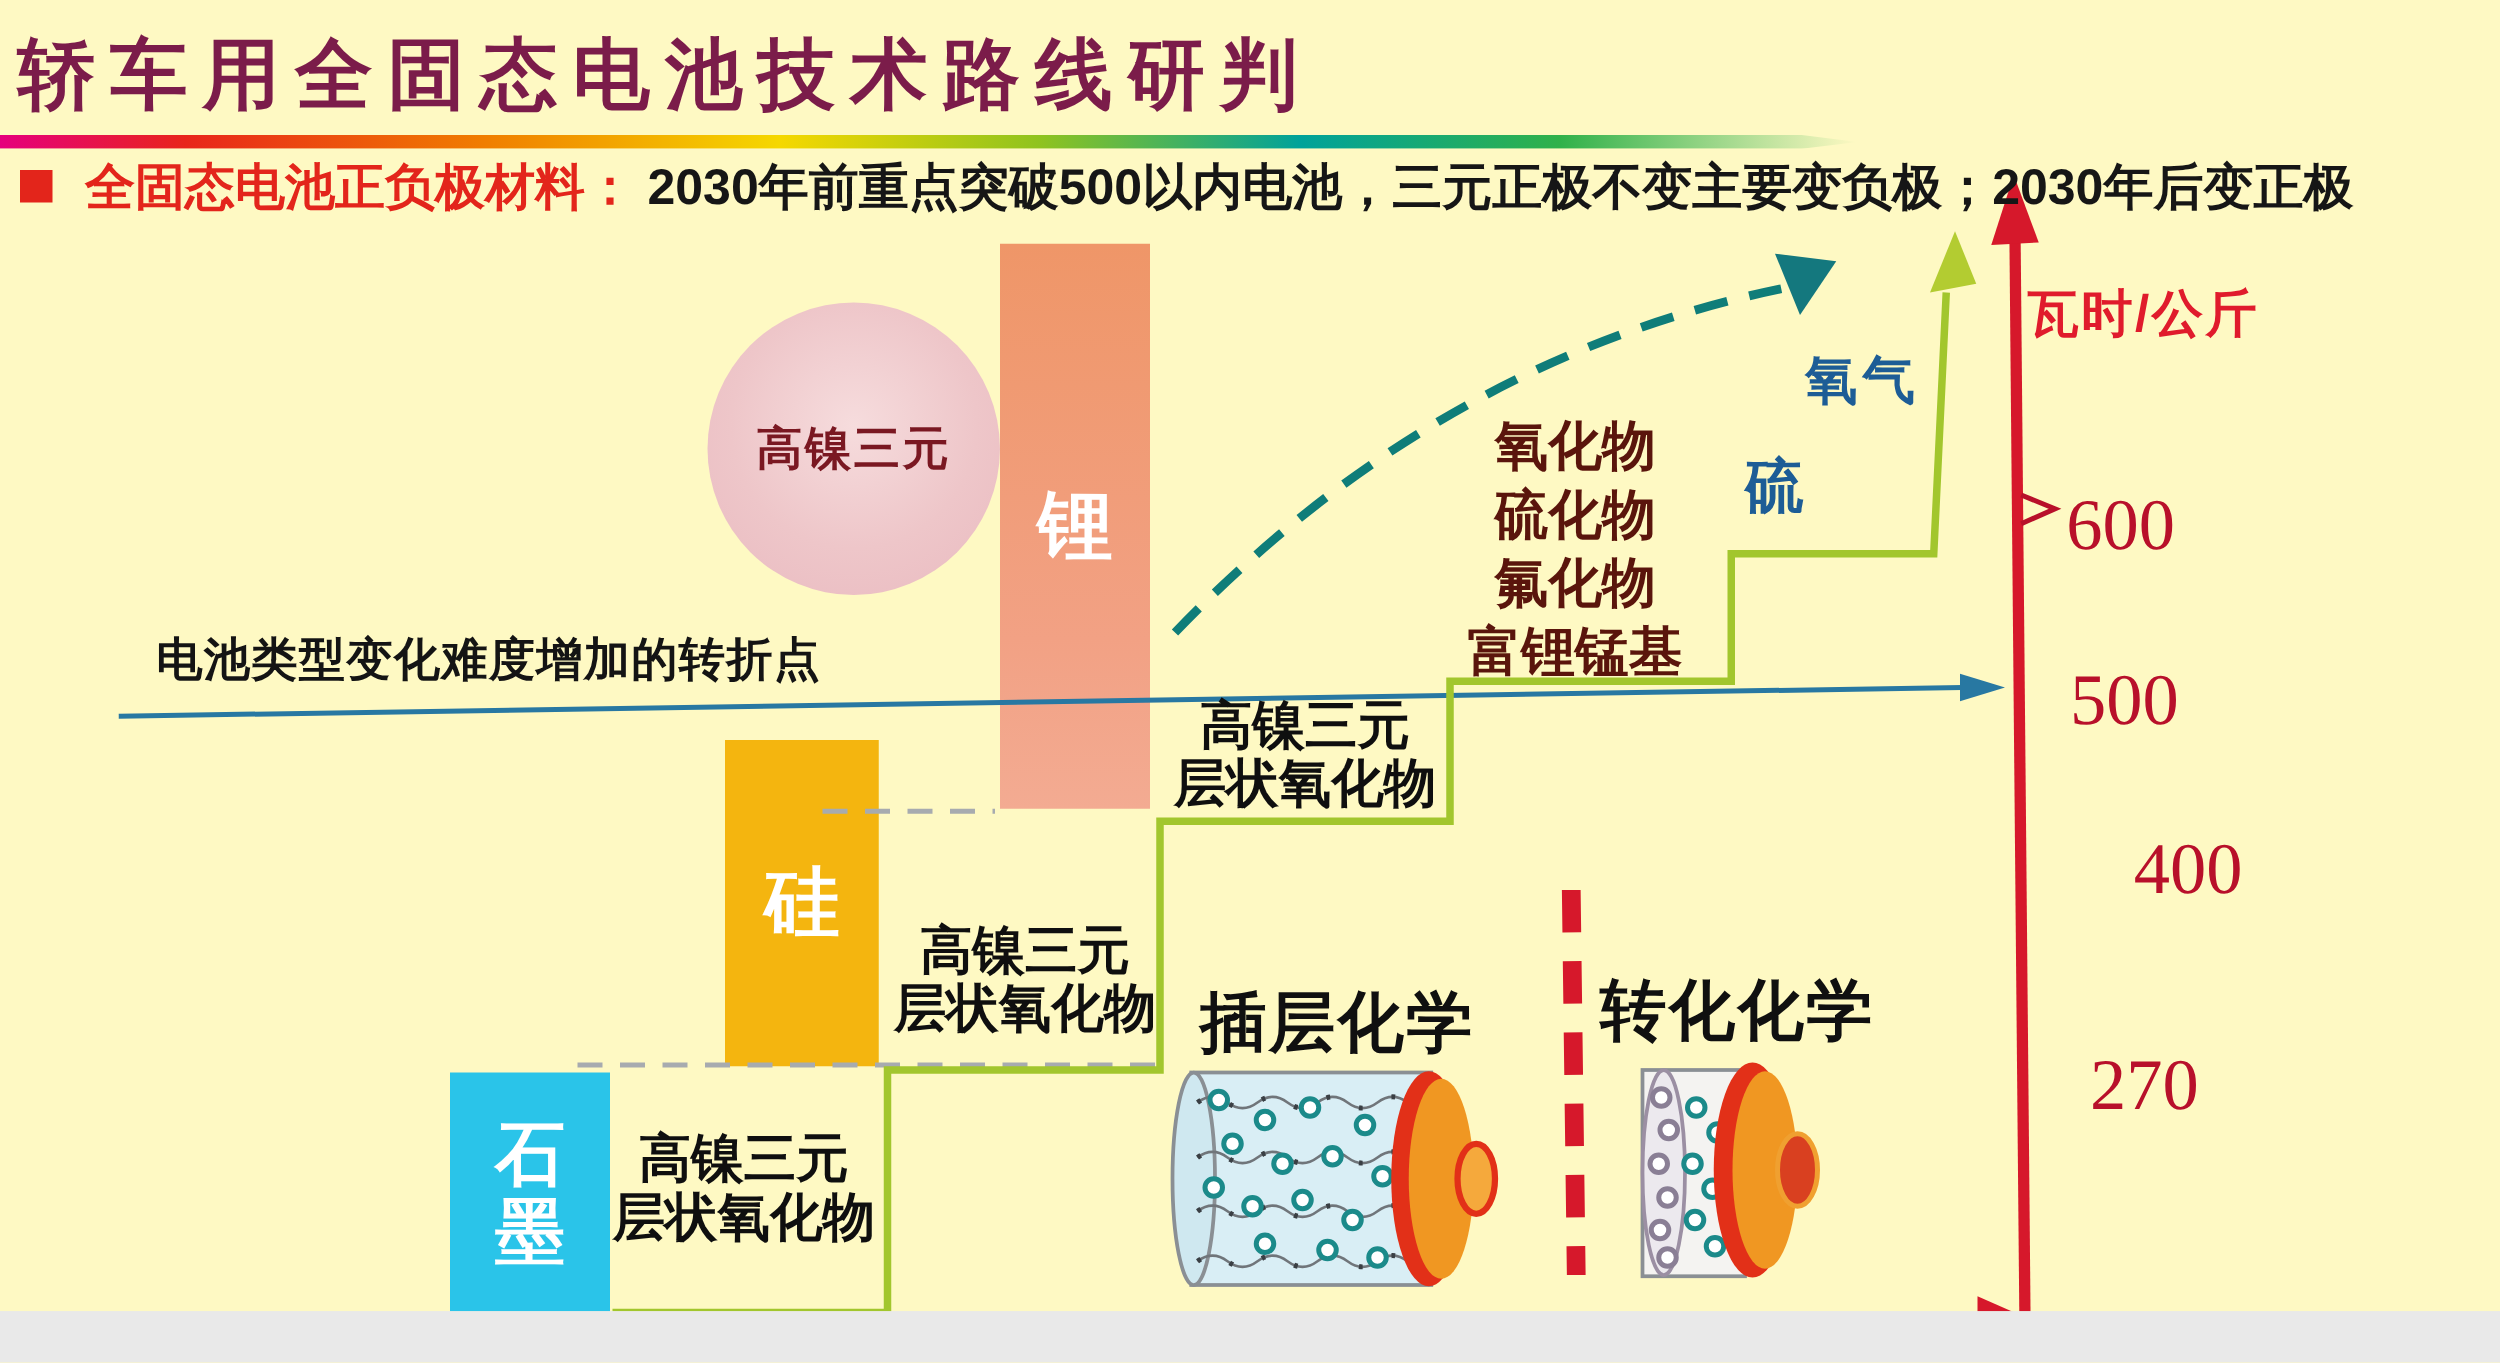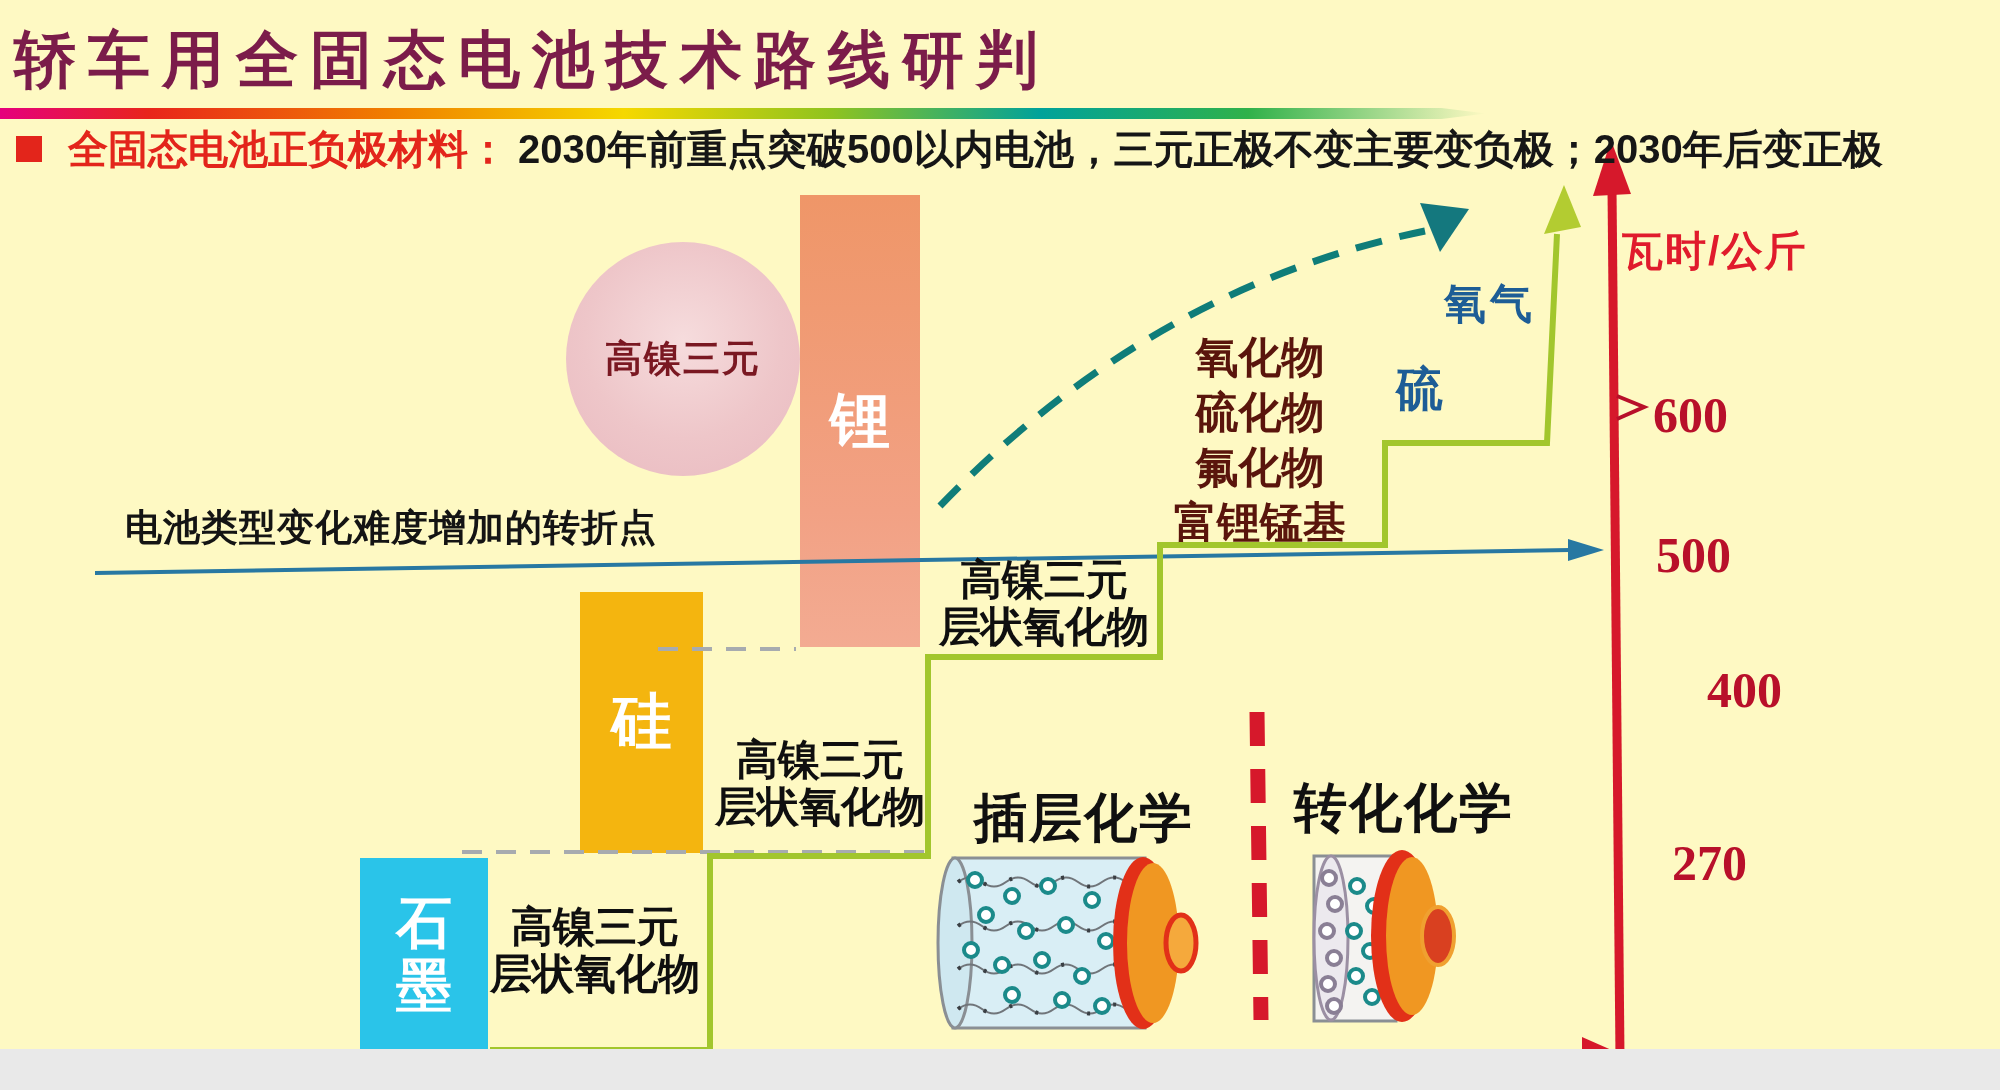--- a/index.html
+++ b/index.html
@@ -34,26 +34,26 @@
 
   .cath{font-weight:800;color:#0f0f0f;line-height:47px;font-size:42px;}
   .cath1{left:925px;top:556px;width:238px;}
   .cath2{left:710px;top:736px;width:220px;}
   .cath3{left:486px;top:903px;width:218px;}
 
   .future{left:1150px;top:330px;width:220px;color:#5a150c;font-weight:900;font-size:43px;line-height:55px;}
   .sulfur{left:1396px;top:358px;font-size:47px;font-weight:900;color:#1d5d96;}
   .oxygen{left:1444px;top:276px;font-size:42px;font-weight:900;color:#1d5d96;letter-spacing:4px;}
 
-  .chem{font-size:53px;font-weight:900;color:#101010;letter-spacing:2px;text-align:right;}
+  .chem{font-size:53px;font-weight:900;color:#101010;letter-spacing:2px;}
   .chem-int{left:946px;top:783px;width:248px;}
   .chem-conv{left:1266px;top:773px;width:248px;}
 
   .axis-label{left:1622px;top:224px;font-size:41px;font-weight:900;color:#e01b2c;letter-spacing:2px;}
-  .tick{font-family:"Liberation Serif","DejaVu Serif",serif;font-weight:bold;color:#b8102a;font-size:50px;}
+  .tick{font-family:"Liberation Serif","DejaVu Serif",serif;font-weight:normal;color:#b8102a;font-size:58px;}
   .t600{left:1653px;top:386px;}
   .t500{left:1656px;top:526px;}
   .t400{left:1707px;top:646px;margin-top:15px;}
   .t270{left:1672px;top:834px;}
 
   .footerbar{left:430px;top:1076px;width:1125px;height:18px;border-radius:9px;
     background:linear-gradient(90deg,rgba(46,46,48,0) 0%,#2e2e30 6%,#2e2e30 96%,rgba(46,46,48,.2) 100%);}
   svg.overlay{position:absolute;left:0;top:0;z-index:5;}
   .txt{z-index:6;}
 </style>

